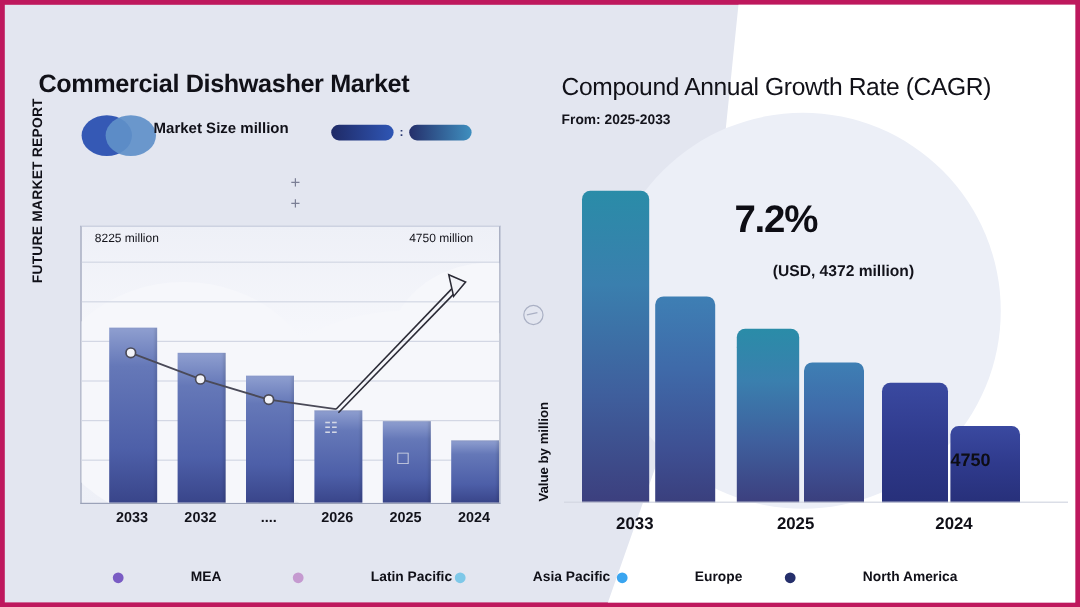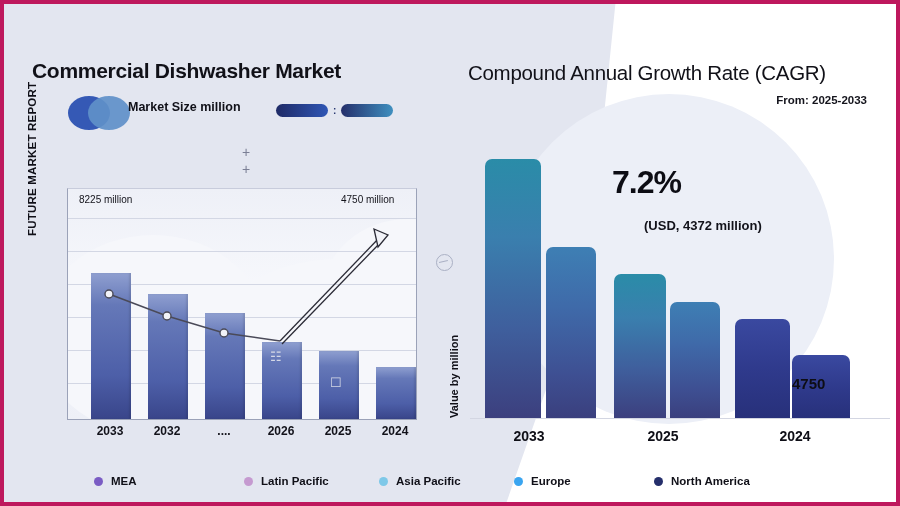--- a/index.html
+++ b/index.html
@@ -108,21 +108,21 @@
   }
   .ghost-ico{position:absolute;color:#d4d8e6;font-size:13px;}
 
   
   .title2{
     position:absolute;left:464px;top:57px;width:420px;
     text-align:left;font-size:20.5px;font-weight:normal;color:#111118;
     letter-spacing:-0.3px;white-space:nowrap;
   }
   .sub2{
-    position:absolute;left:443px;top:90px;width:420px;text-align:right;
+    position:absolute;left:464px;top:90px;width:420px;text-align:left;
     font-size:11.5px;font-weight:bold;color:#14141c;
   }
   .cagr{
     position:absolute;left:608px;top:160px;
     font-size:32px;font-weight:bold;color:#0d0d14;letter-spacing:-1px;
   }
   .cagr-sub{
     position:absolute;left:640px;top:214px;
     font-size:13px;font-weight:bold;color:#12121a;white-space:nowrap;
   }
@@ -144,21 +144,21 @@
   .corner-bracket .hz{position:absolute;left:-3px;top:13px;width:30px;height:1.2px;background:#9fa5bb;}
   .corner-bracket .vt{position:absolute;left:26px;top:0;width:1.2px;height:14px;background:#9fa5bb;}
 
   
   .legend{
     position:absolute;left:70px;top:466px;width:780px;height:22px;
     display:flex;align-items:center;z-index:5;
   }
   .leg-item{display:flex;align-items:center;gap:8px;position:absolute;}
   .leg-dot{width:9px;height:9px;border-radius:50%;}
-  .leg-txt{font-size:11.5px;font-weight:bold;color:#101018;white-space:nowrap;}
+  .leg-txt{font-size:11.5px;font-weight:bold;color:#101018;white-space:nowrap;margin-left:48px;}
 </style>
 </head>
 <body>
 
 <div class="canvas">
 
   <div class="white-wedge"></div>
   <div class="soft-ellipse"></div>
 
   <div class="left-pane">

